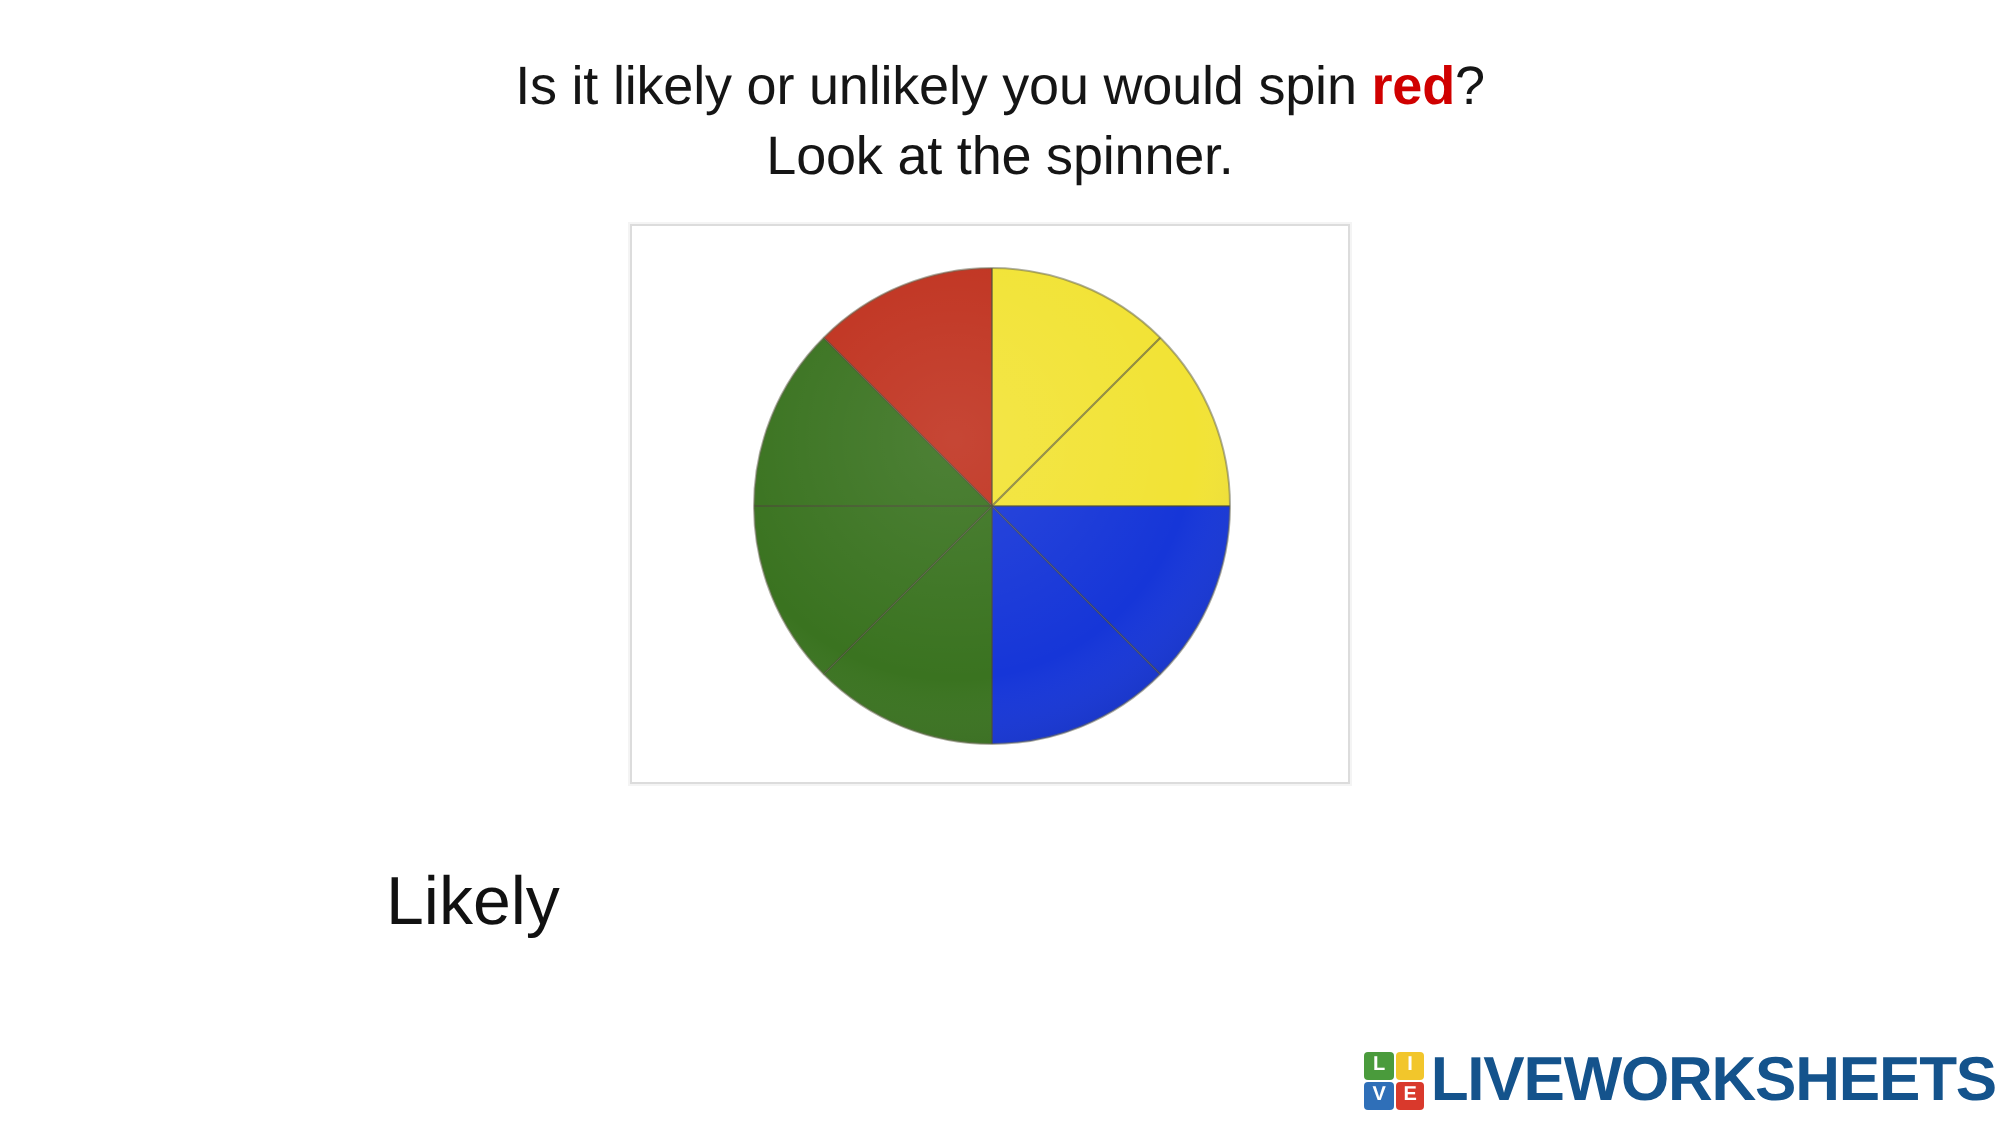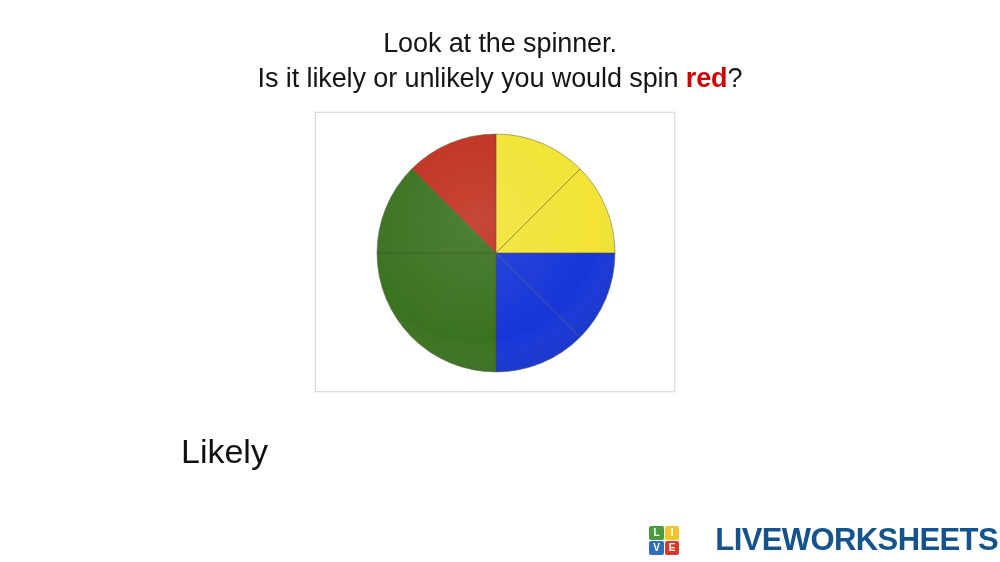--- a/index.html
+++ b/index.html
@@ -64,21 +64,21 @@
     display: block;
     width: 244px;
     height: 244px;
     margin-left: 2px;
     margin-top: 2px;
   }
 
   
   .answers {
     position: absolute;
-    left: 0;
+    left: 12px;
     top: 428px;
     width: 840px;
     height: 46px;
   }
   .answer {
     position: absolute;
     font-size: 34px;
     line-height: 46px;
     color: #111111;
     white-space: nowrap;
@@ -117,29 +117,28 @@
   .lw-tile-l { background: #4a9b3c; }
   .lw-tile-i { background: #f2c62b; }
   .lw-tile-v { background: #2f6fb8; }
   .lw-tile-e { background: #d9392c; }
   .lw-wordmark {
     font-size: 31px;
     font-weight: bold;
     letter-spacing: -0.6px;
     color: #14538c;
     line-height: 34px;
-    margin-left: 33px;
   }
 </style>
 </head>
 <body>
 
 <div class="question">
+  <span class="line"><span>Is it likely or unlikely you would spin </span><span class="highlight">red</span><span>?</span></span>
   <span class="line">Look at the spinner.</span>
-  <span class="line"><span>Is it likely or unlikely you would spin </span><span class="highlight">red</span><span>?</span></span>
 </div>
 
 <div class="spinner-frame">
   <div class="spinner-wrap">
     <svg class="spinner-svg" viewBox="0 0 244 244">
       <defs>
         <radialGradient id="shade" cx="42%" cy="36%" r="72%">
           <stop offset="0%" stop-color="#ffffff" stop-opacity="0.10"></stop>
           <stop offset="70%" stop-color="#ffffff" stop-opacity="0"></stop>
           <stop offset="100%" stop-color="#000000" stop-opacity="0.13"></stop>

